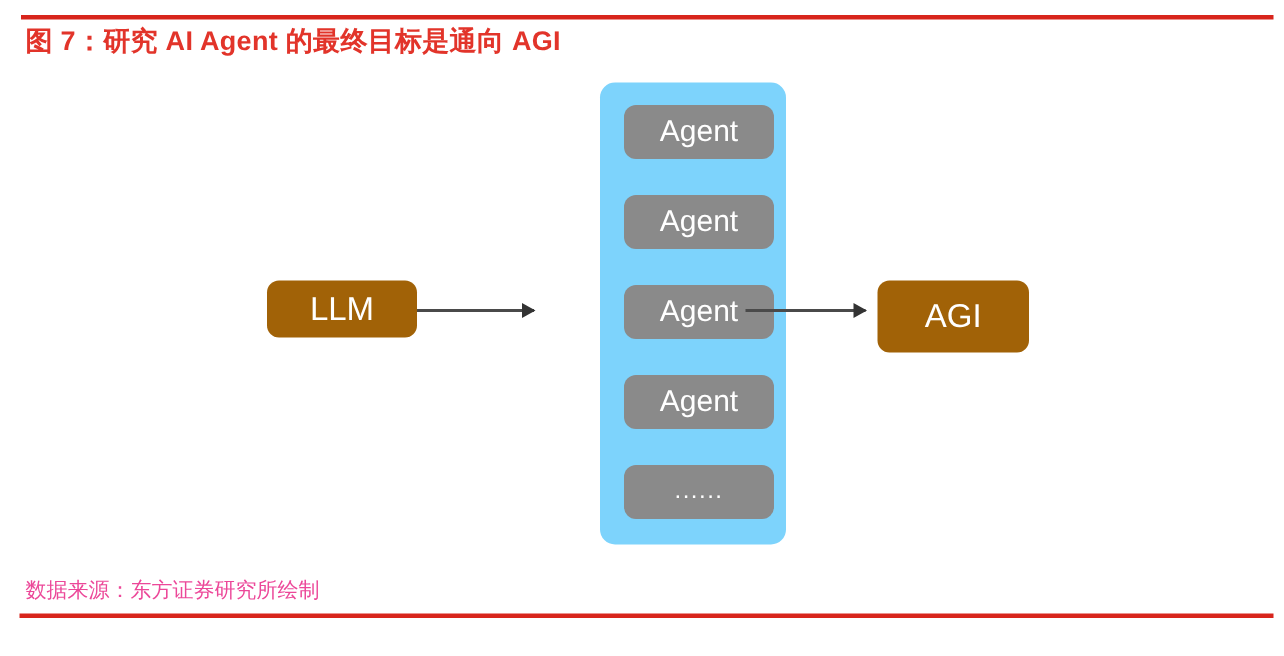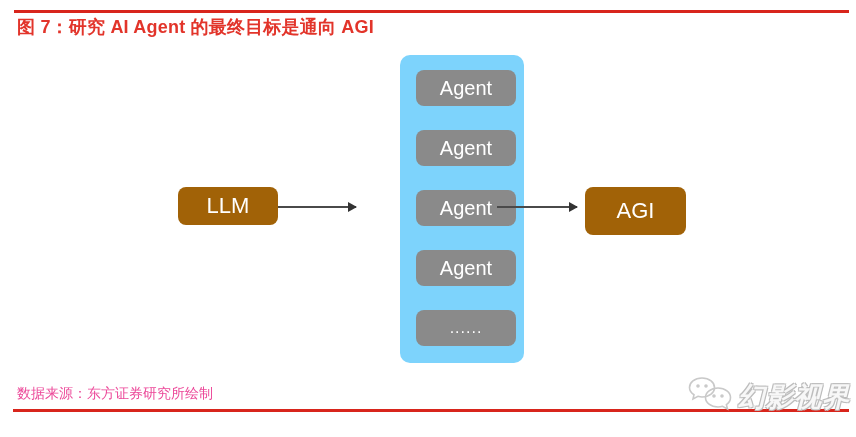--- a/index.html
+++ b/index.html
@@ -162,29 +162,14 @@
   <div class="arrow arrow-right">
     <span class="head"></span>
   </div>
 
   <div class="node agi-node">AGI</div>
 
   <div class="source-text">数据来源：东方证券研究所绘制</div>
 
   <div class="bottom-rule"></div>
 
-  <div class="watermark">
-    <span>
-      <svg width="46" height="38" viewBox="0 0 46 38">
-        <g fill="none" stroke="#c9c9c9" stroke-width="1.6">
-          <path d="M14 2 C6.5 2 1.5 6.5 1.5 11.5 C1.5 14.5 3.3 17 6 18.7 L5 23 L10 20.3 C11.3 20.7 12.6 21 14 21 C21.5 21 26.5 16.5 26.5 11.5 C26.5 6.5 21.5 2 14 2 Z"></path>
-          <path d="M30 12 C22.8 12 17.5 16.3 17.5 21.5 C17.5 26.7 22.8 31 30 31 C31.6 31 33.1 30.8 34.5 30.3 L39.5 33 L38.4 28.6 C41 26.9 42.5 24.4 42.5 21.5 C42.5 16.3 37.2 12 30 12 Z"></path>
-          <circle cx="10" cy="10" r="1" fill="#c9c9c9"></circle>
-          <circle cx="18" cy="10" r="1" fill="#c9c9c9"></circle>
-          <circle cx="26" cy="20" r="1" fill="#c9c9c9"></circle>
-          <circle cx="34" cy="20" r="1" fill="#c9c9c9"></circle>
-        </g>
-      </svg>
-    </span>
-    <span class="watermark-text">幻影视界</span>
-  </div>
 
 </div>
 
 </body></html>

